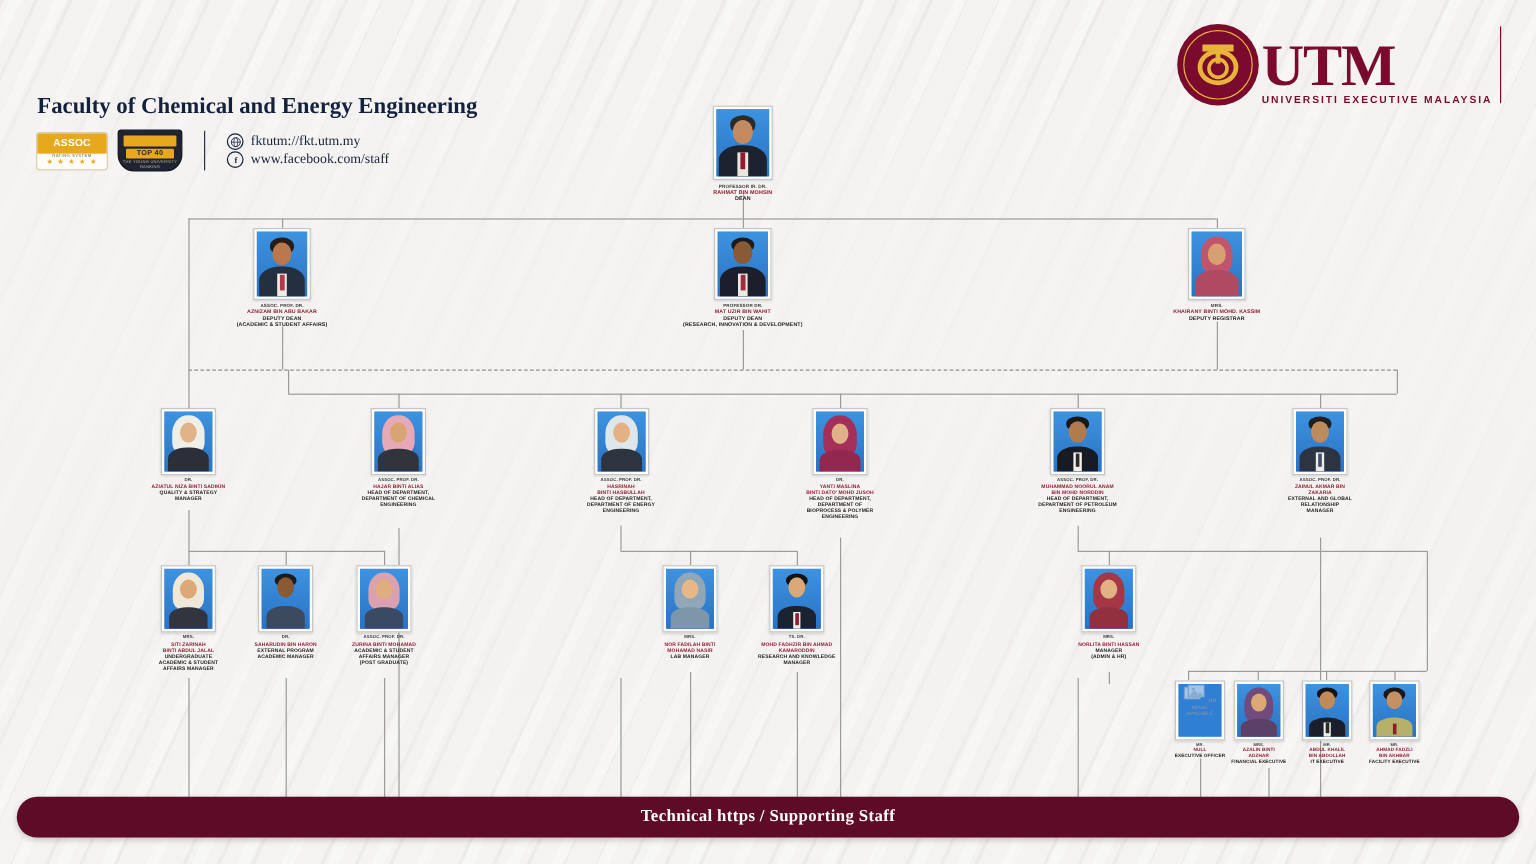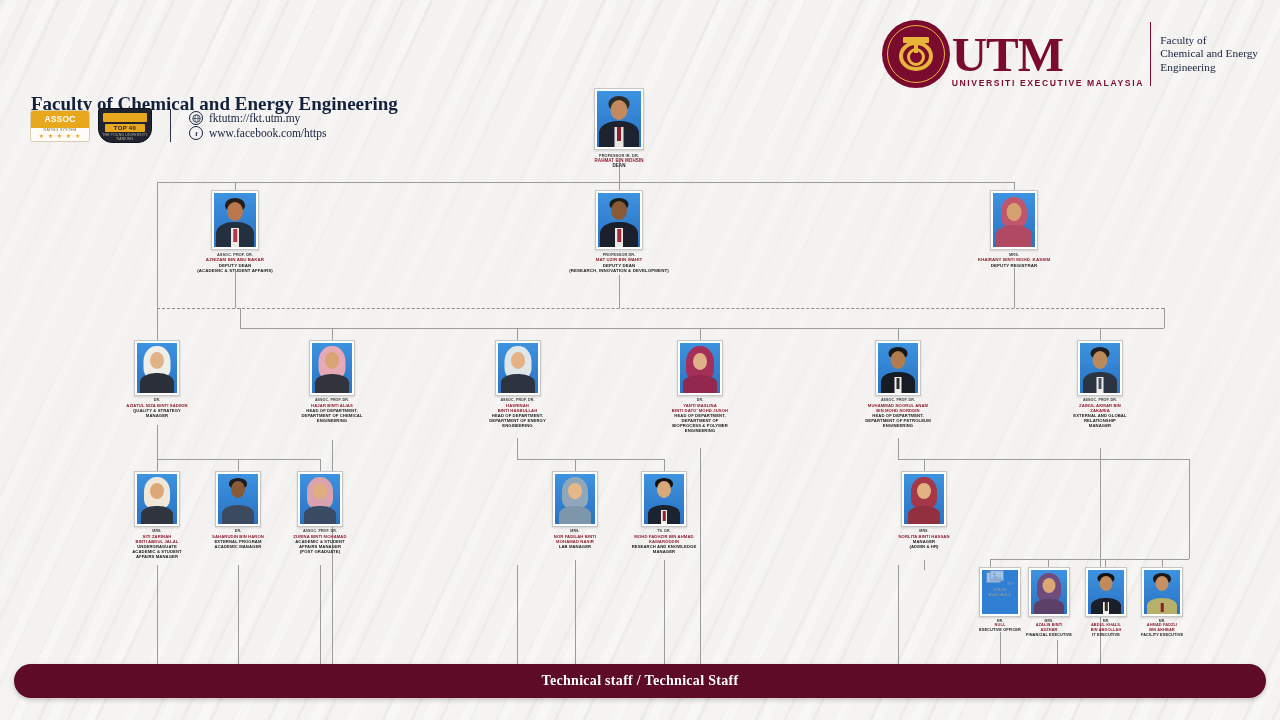--- a/index.html
+++ b/index.html
@@ -27,21 +27,21 @@
   
   .title{
     position:absolute;left:28px;top:24px;
     font-family:"Liberation Serif", serif;
     font-size:43px;color:#14213d;letter-spacing:.2px;font-weight:400;
     line-height:1;
   }
   .subtitle{
     position:absolute;left:31px;top:78px;
     font-family:"Liberation Serif", serif;
-    font-size:19px;color:#14213d;font-weight:700;margin-top:15px;
+    font-size:19px;color:#14213d;font-weight:700;
   }
   .badges{position:absolute;left:30px;top:108px;display:flex;align-items:center;gap:8px;}
   .badge-qs{
     width:58px;height:30px;border-radius:3px;
     background:linear-gradient(180deg,#f7f3e6 0 58%,#fdfcf8 58% 100%);
     border:1px solid #d9cfae;position:relative;overflow:hidden;
   }
   .badge-qs .qs-top{
     height:17px;background:#e8a81e;display:flex;align-items:center;justify-content:center;
     color:#fff;font-size:8.5px;font-weight:700;letter-spacing:.2px;
@@ -180,21 +180,21 @@
             </svg>
         </span>
         <span>fktutm://fkt.utm.my</span>
       </div>
       <div class="row">
         <span class="ico-circ">
           <svg width="9" height="9" viewBox="0 0 12 12">
               <text x="6" y="9.4" font-size="9.5" font-family="Liberation Serif, serif" font-weight="700" fill="#14213d" text-anchor="middle">f</text>
             </svg>
         </span>
-        <span>www.facebook.com/https</span>
+        <span>www.facebook.com/staff</span>
       </div>
     </div>
   </div>
 
   <div class="utm">
     <div class="utm-seal">
       <div class="ring"></div>
       <div class="inner">
         <div class="sym">
             <div class="bar"></div>
@@ -202,25 +202,20 @@
             <div class="o1"></div>
             <div class="o2"></div>
           </div>
       </div>
     </div>
     <div class="utm-word">
       <div class="big">UTM</div>
       <div class="small">UNIVERSITI EXECUTIVE MALAYSIA</div>
     </div>
     <div class="utm-bar"></div>
-    <div class="utm-fac">
-      <div>Faculty of</div>
-      <div>Chemical and Energy</div>
-      <div>Engineering</div>
-    </div>
   </div>
 
   <div class="ln v" style="left:619px;top:162px;height:20px;"></div>
 
   <div class="ln h" style="left:157px;top:182px;width:857px;"></div>
   <div class="ln v" style="left:157px;top:182px;height:126px;"></div>
   <div class="ln v" style="left:235px;top:182px;height:8px;"></div>
   <div class="ln v" style="left:619px;top:182px;height:8px;"></div>
   <div class="ln v" style="left:1014px;top:182px;height:8px;"></div>
 
@@ -600,16 +595,16 @@
         <div class="p-shirt" style="bottom:2px;width:2.5px;height:9px;background:#8e1d2e;"></div>
       </div>
     </div>
     <div class="ttl">MR.</div>
     <div class="nm">AHMAD FADZLI</div>
     <div class="nm">BIN AKHBAR</div>
     <div class="pos">FACILITY EXECUTIVE</div>
   </div>
 
   <div class="footer">
-    <span>Technical staff / Technical Staff</span>
+    <span>Technical https / Supporting Staff</span>
   </div>
 
 </div>
 
 </body></html>

